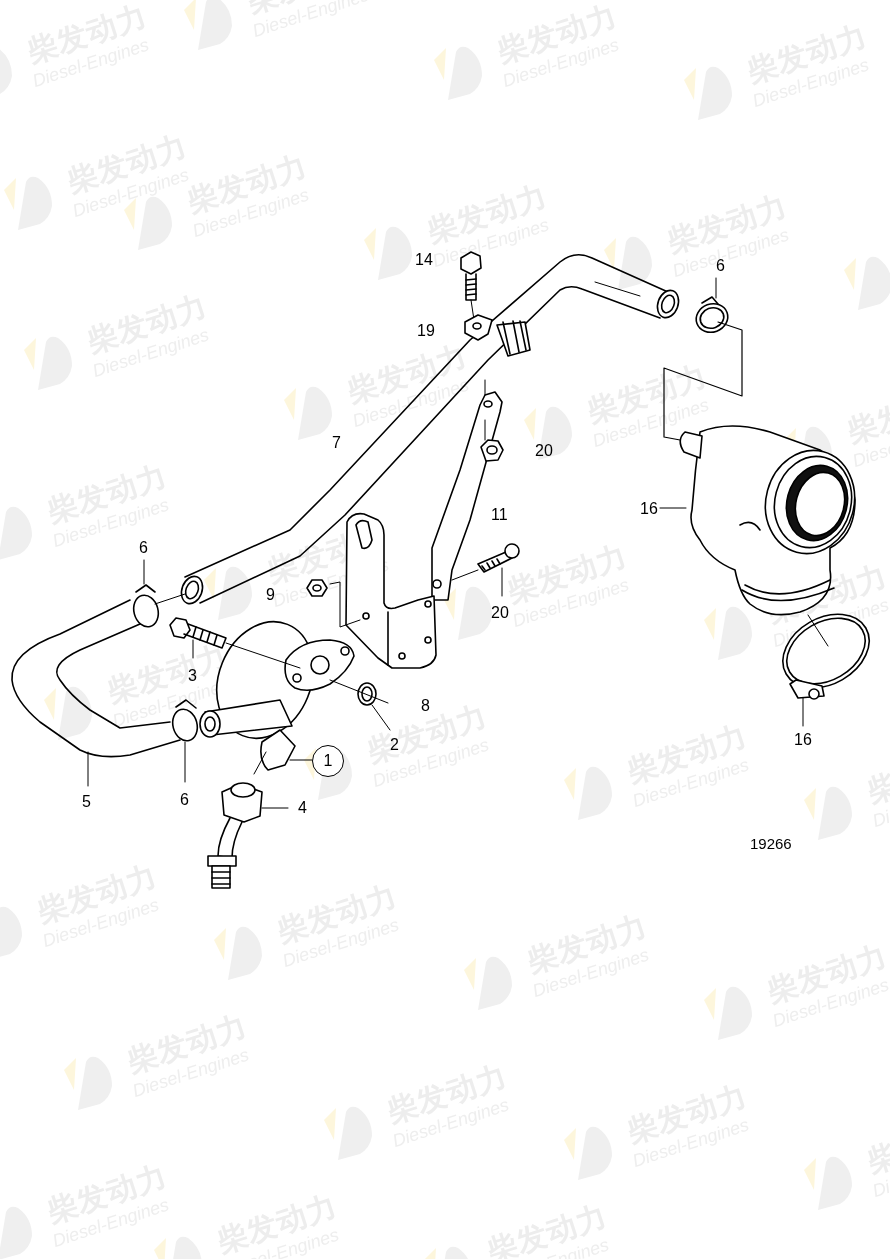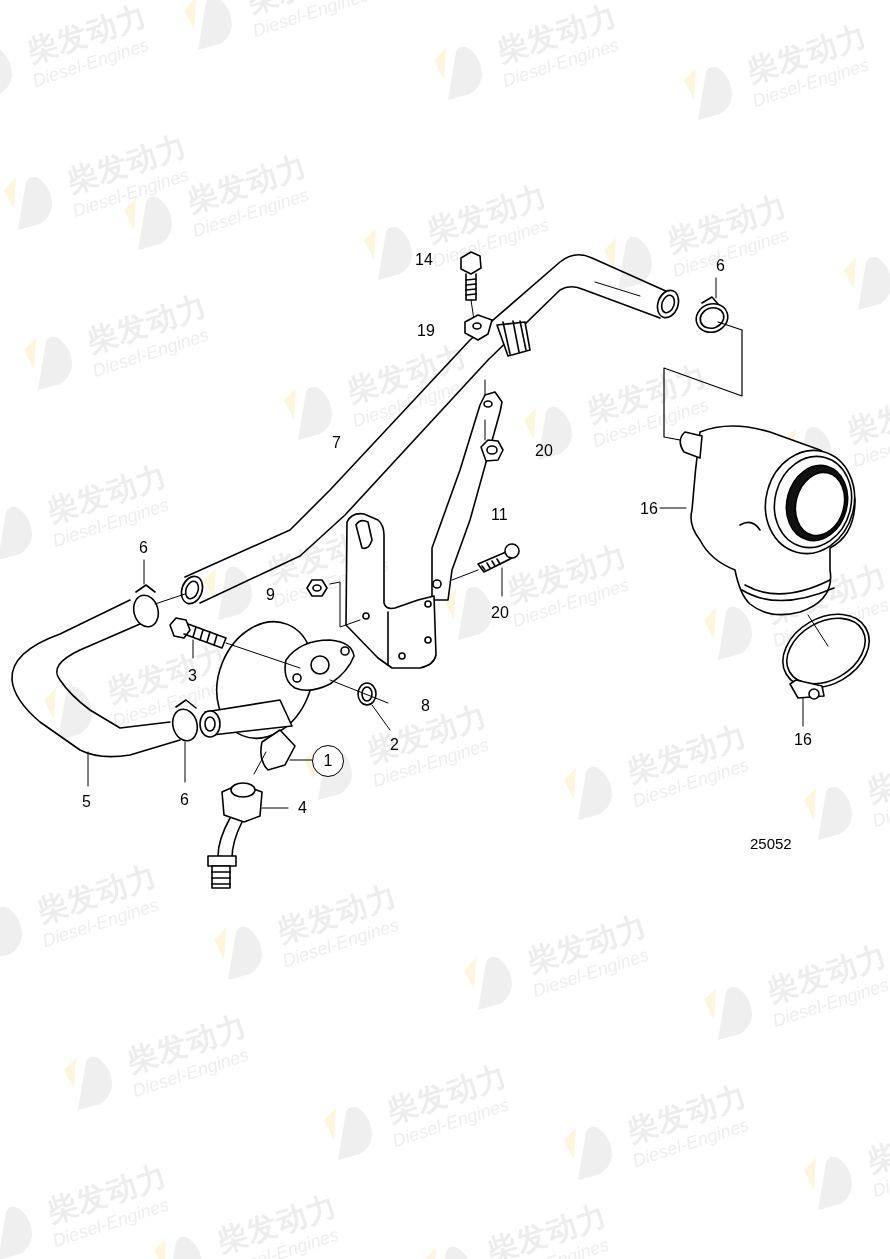--- a/index.html
+++ b/index.html
@@ -443,14 +443,14 @@
       <div class="lbl" style="left: 266px; top: 587px;">9</div>
       <div class="lbl" style="left: 491px; top: 605px;">20</div>
       <div class="lbl" style="left: 491px; top: 507px;">11</div>
       <div class="lbl" style="left: 535px; top: 443px;">20</div>
       <div class="lbl" style="left: 417px; top: 323px;">19</div>
       <div class="lbl" style="left: 415px; top: 252px;">14</div>
       <div class="lbl" style="left: 640px; top: 501px;">16</div>
       <div class="lbl" style="left: 794px; top: 732px;">16</div>
     </div>
 
-  <div class="ref" style="left:750px; top:835px;">25052</div>
+  <div class="ref" style="left:750px; top:835px;">19266</div>
 </div>
 
 </body></html>

